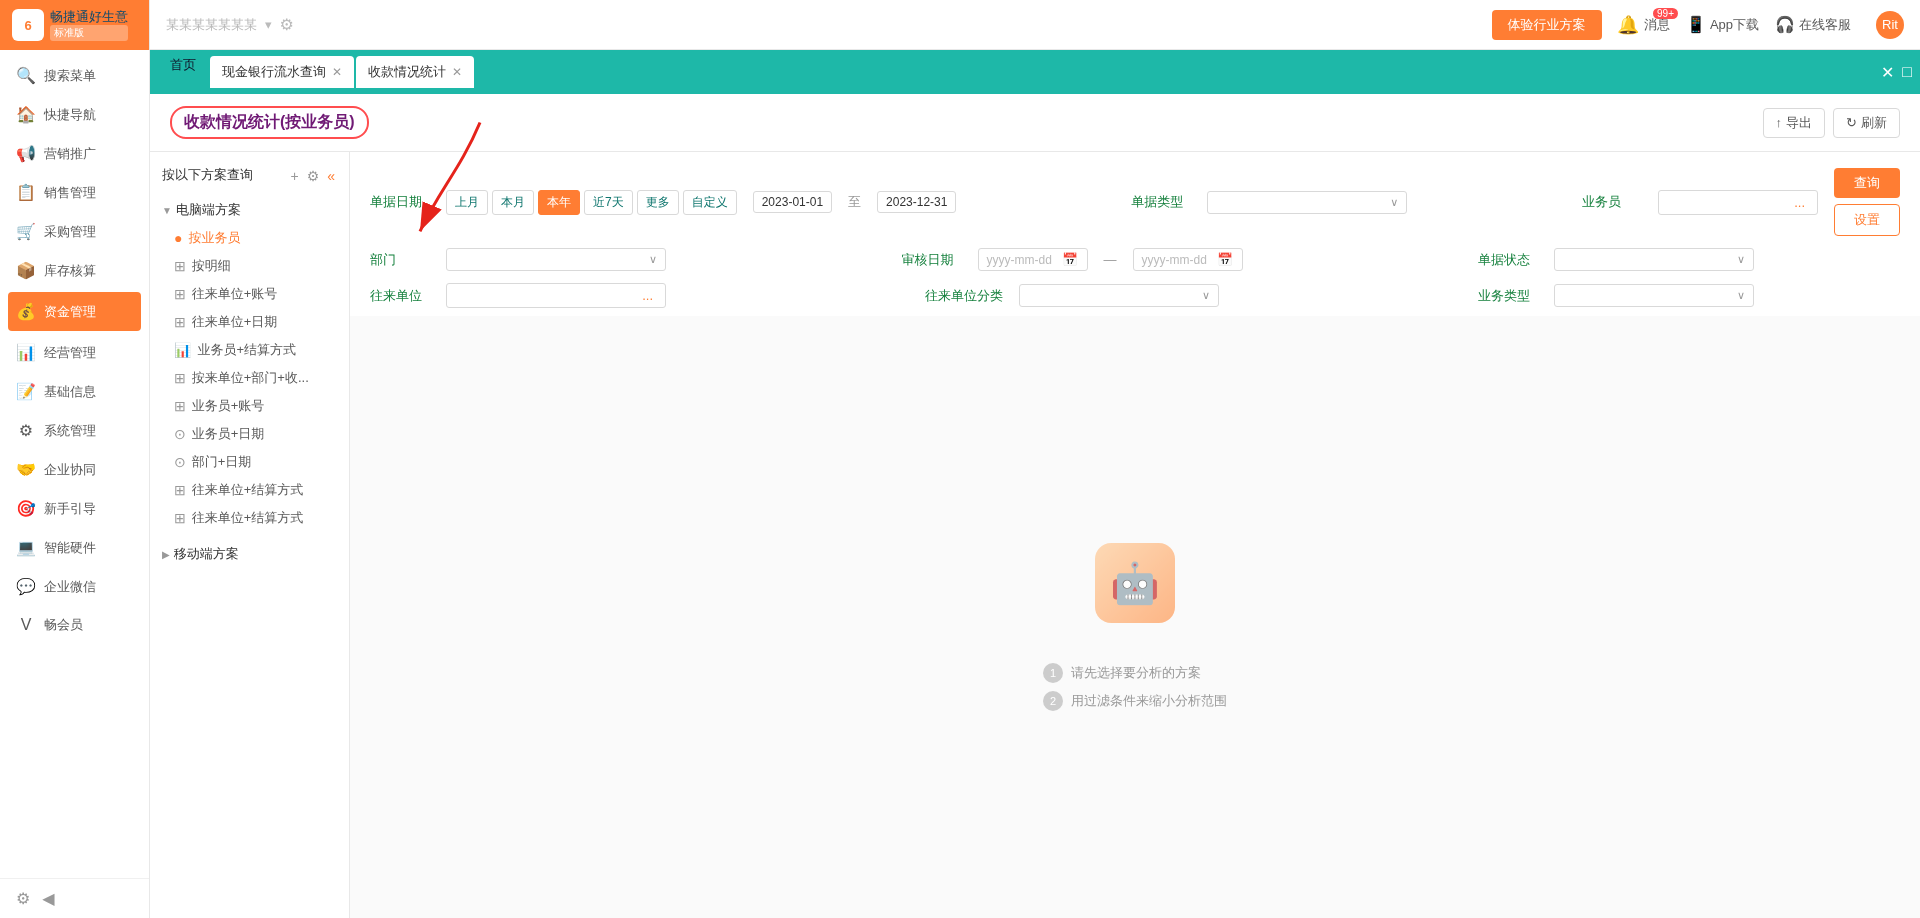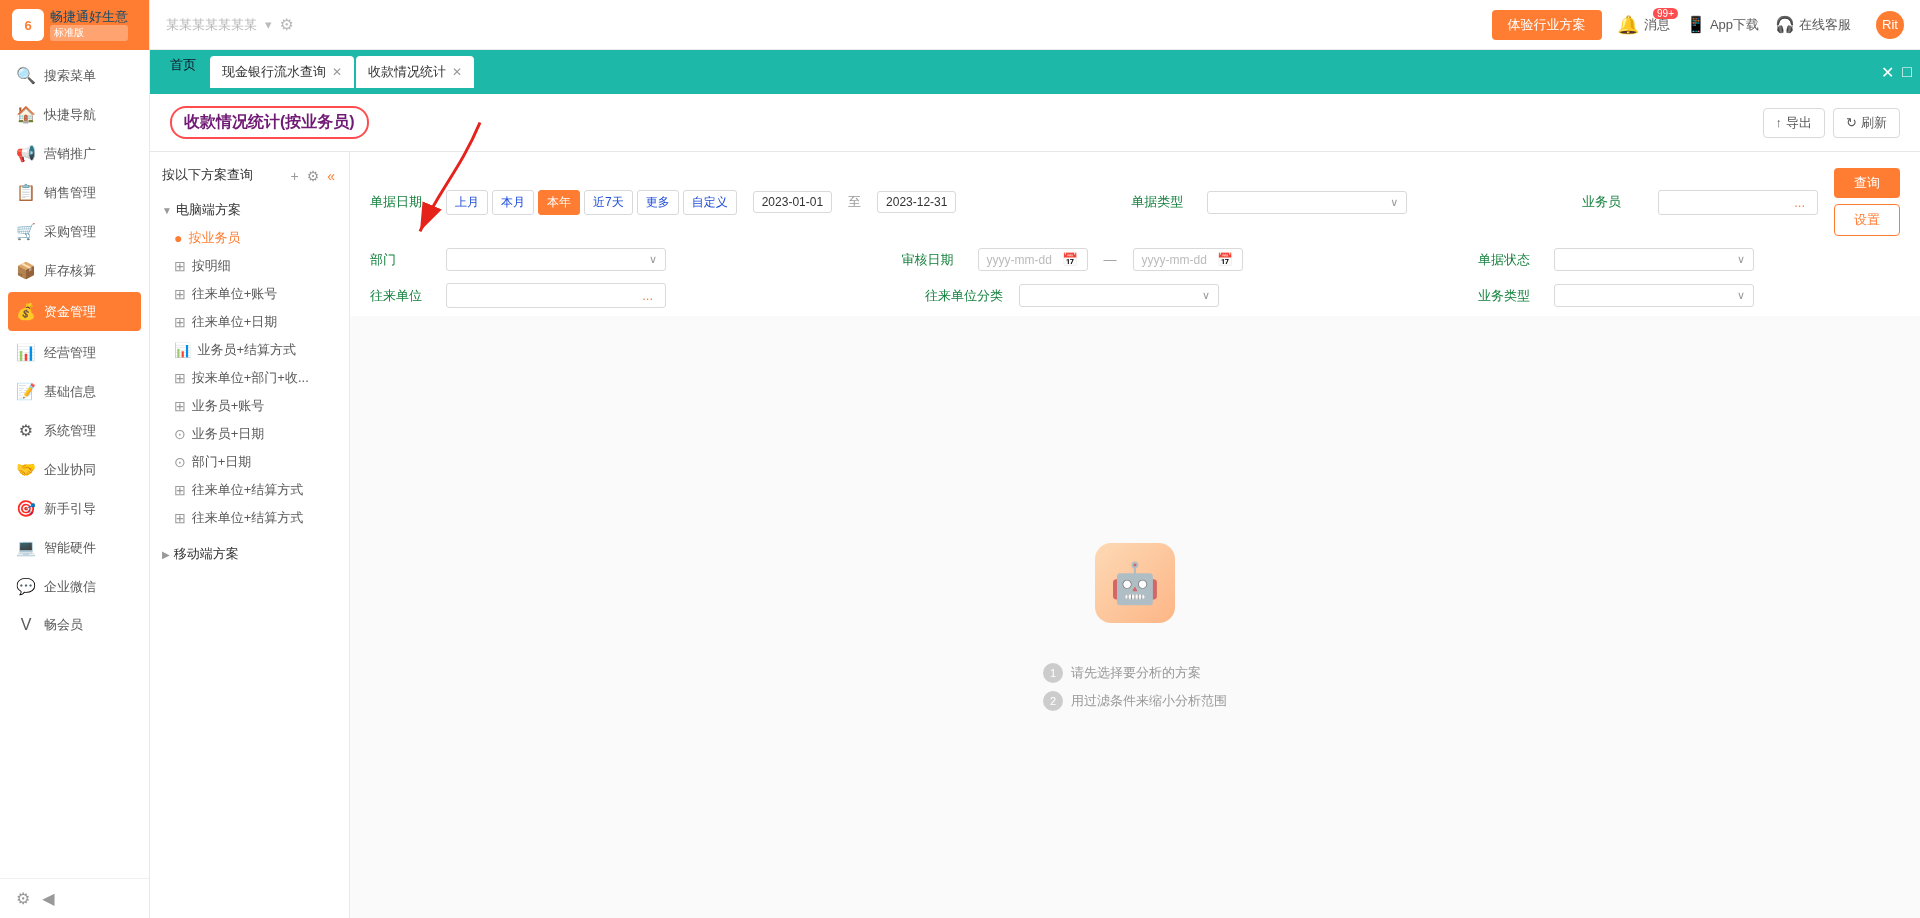--- a/index.html
+++ b/index.html
@@ -82,21 +82,21 @@
       border: 1px solid #d9d9d9; background: #fff; color: #595959;
       padding: 5px 12px; border-radius: 4px; cursor: pointer; display: flex; align-items: center; gap: 4px;
     }
     .filter-row { display: flex; align-items: center; gap: 16px; margin-bottom: 12px; flex-wrap: wrap; }
     .filter-row:last-child { margin-bottom: 8px; }
 
     .filter-label { color: #15803d; white-space: nowrap; min-width: 60px; }
     .filter-date-group { display: flex; align-items: center; gap: 4px; }
     .date-btn {
       padding: 3px 8px; border: 1px solid #d9d9d9; border-radius: 3px;
-      cursor: pointer; background: #fff; color: #1d4ed8; font-size: 12px;
+      cursor: pointer; background: #fff; color: #0f766e; font-size: 12px;
     }
     .date-btn.active { background: #ff7d33; color: #fff; border-color: #ff7d33; }
     .date-range-input {
       border: 1px solid #d9d9d9; border-radius: 3px; padding: 3px 8px; color: #333; font-size: 12px;
       display: inline-block;
     }
     .filter-input-box {
       border: 1px solid #d9d9d9; border-radius: 3px; padding: 4px 8px;
       display: flex; align-items: center; gap: 4px; min-width: 200px; cursor: pointer;
       background: #fff; color: #333;

